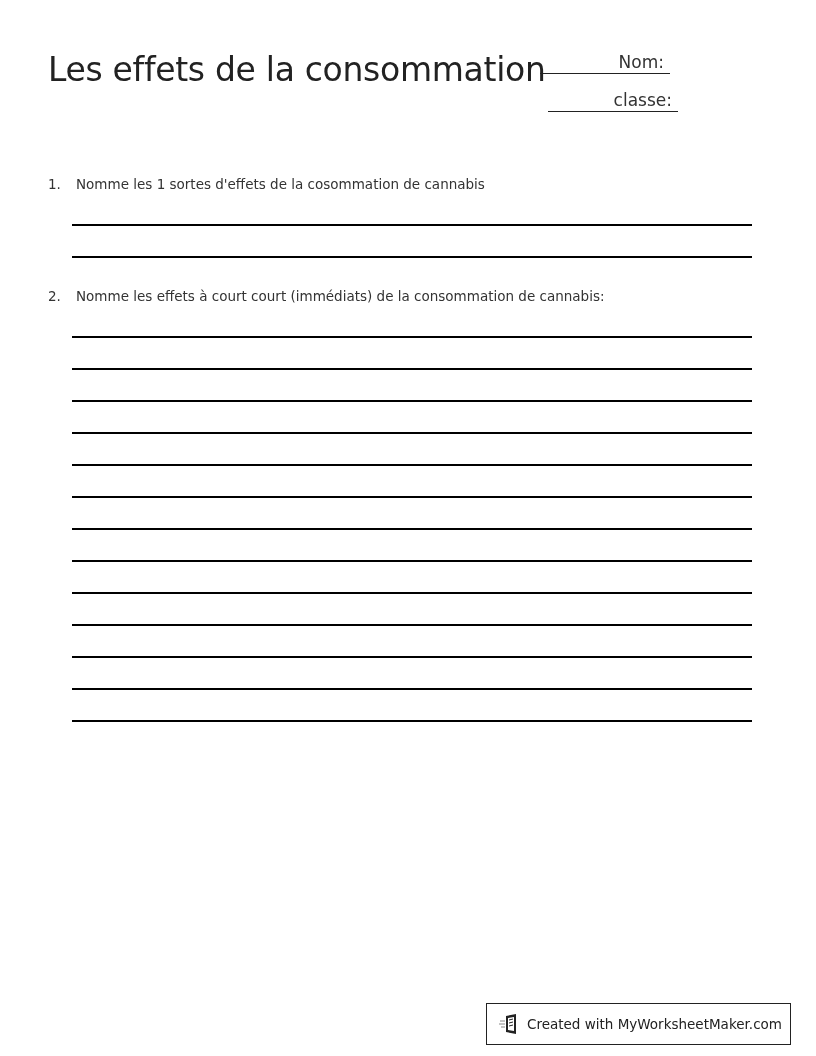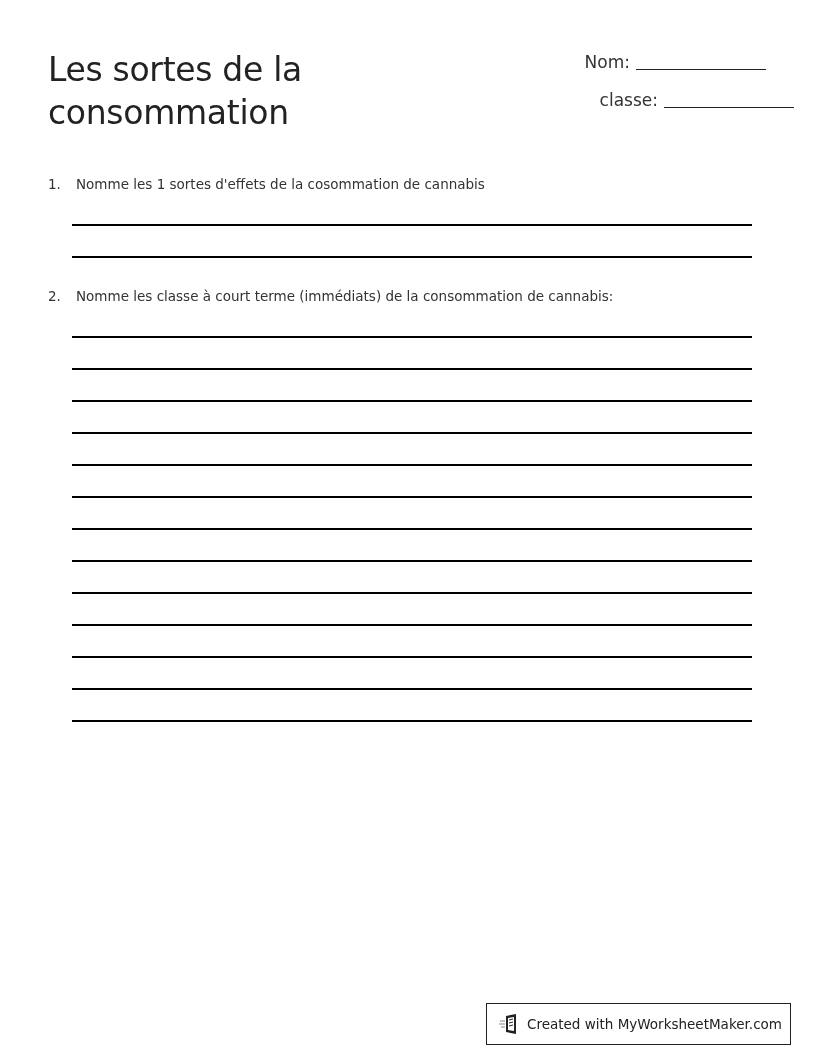--- a/index.html
+++ b/index.html
@@ -1,56 +1,56 @@
 <!DOCTYPE html>
 <html><head>
 <meta charset="utf-8">
 <style>
   html, body { margin: 0; padding: 0; background: #ffffff; }
   body { width: 816px; height: 1056px; position: relative; overflow: hidden;
          font-family: "DejaVu Sans", "Liberation Sans", sans-serif; color: #222; }
   .title { position: absolute; left: 48px; top: 48px; width: 500px;
            font-size: 33px; line-height: 43px; font-weight: normal; color: #222; letter-spacing: -0.3px; }
-  .field { position: absolute; display: flex; align-items: flex-end; }
+  .field { position: absolute; display: flex; align-items: flex-end; flex-direction: column; }
   .field-label { font-size: 17px; color: #333; text-align: right; width: 90px; margin-right: 6px; }
   .field-line { width: 130px; border-bottom: 1px solid #222; height: 1px; margin-bottom: 2px; }
   .question { position: absolute; left: 48px; font-size: 13.5px; color: #333; display: flex; }
   .q-num { width: 28px; }
   .answer-line { position: absolute; left: 72px; width: 680px; height: 2px; background: #000; }
   .badge { position: absolute; left: 486px; top: 1003px; width: 305px; height: 42px;
            border: 1px solid #222; box-sizing: border-box; display: flex; align-items: center; text-align: center; }
   .badge-icon { margin-left: 12px; width: 22px; height: 22px; }
   .badge-text { font-size: 13.5px; color: #222; margin-left: 6px; }
 </style>
 </head>
 <body>
 
 <div class="title">
-  <div>Les sortes de la consommation</div>
+  <div>Les effets de la consommation</div>
 </div>
 
 <div class="field" style="left:540px; top:52px;">
   <span class="field-label">Nom:</span>
   <span class="field-line"></span>
 </div>
-<div class="field" style="left:568px; top:90px;">
+<div class="field" style="left:548px; top:90px;">
   <span class="field-label">classe:</span>
   <span class="field-line"></span>
 </div>
 
 <div class="question" style="top:176px;">
   <span class="q-num">1.</span>
   <span>Nomme les 1 sortes d'effets de la cosommation de cannabis</span>
 </div>
 <div class="answer-line" style="top:224px;"></div>
 <div class="answer-line" style="top:256px;"></div>
 
 <div class="question" style="top:288px;">
   <span class="q-num">2.</span>
-  <span>Nomme les classe à court terme (immédiats) de la consommation de cannabis:</span>
+  <span>Nomme les effets à court court (immédiats) de la consommation de cannabis:</span>
 </div>
 <div class="answer-line" style="top:336px;"></div>
 <div class="answer-line" style="top:368px;"></div>
 <div class="answer-line" style="top:400px;"></div>
 <div class="answer-line" style="top:432px;"></div>
 <div class="answer-line" style="top:464px;"></div>
 <div class="answer-line" style="top:496px;"></div>
 <div class="answer-line" style="top:528px;"></div>
 <div class="answer-line" style="top:560px;"></div>
 <div class="answer-line" style="top:592px;"></div>

